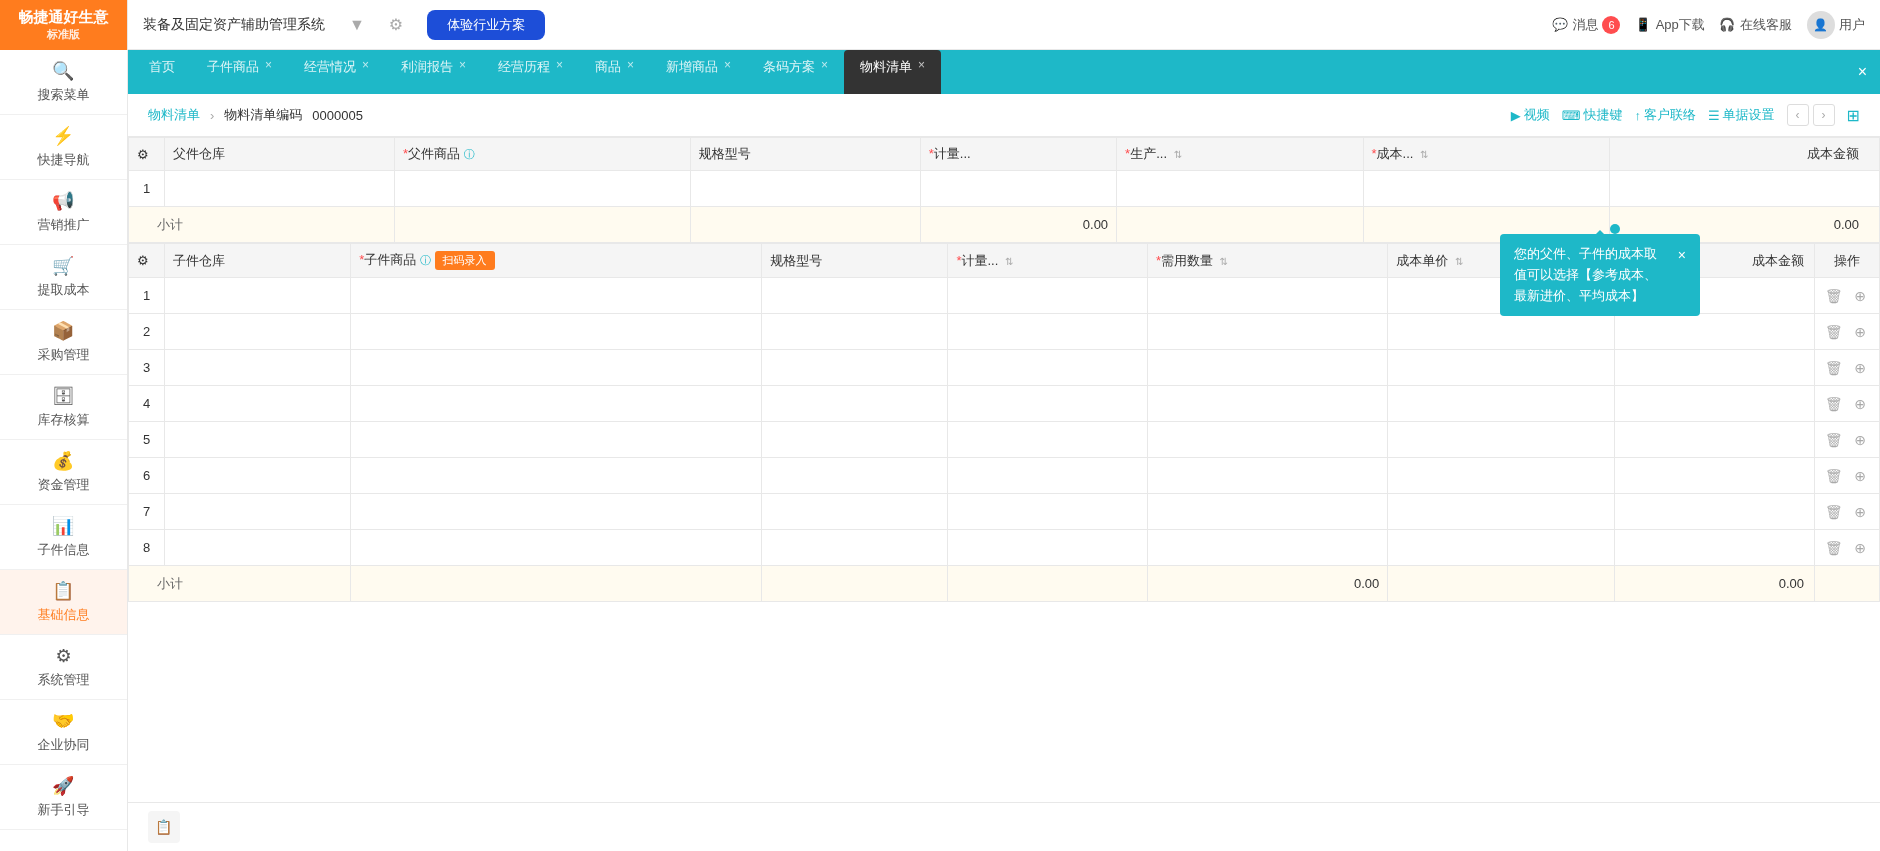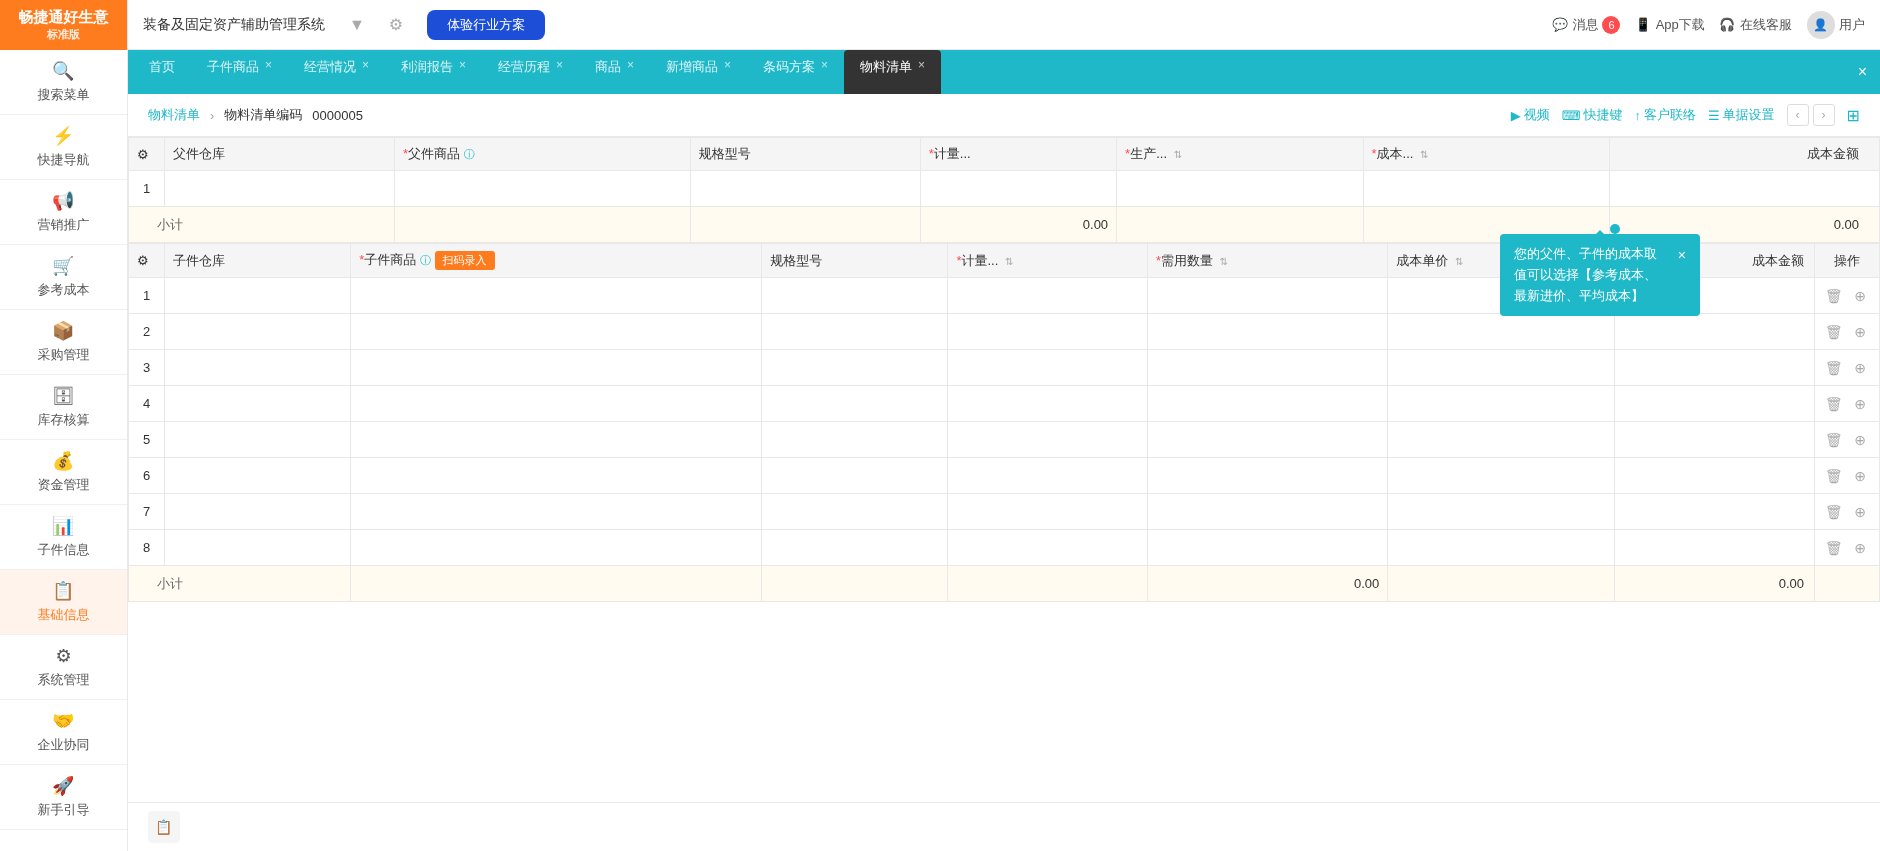--- a/index.html
+++ b/index.html
@@ -242,21 +242,21 @@
   <div class="sidebar-item">
     <span class="icon">⚡</span>
     <span>快捷导航</span>
   </div>
   <div class="sidebar-item">
     <span class="icon">📢</span>
     <span>营销推广</span>
   </div>
   <div class="sidebar-item">
     <span class="icon">🛒</span>
-    <span>参考成本</span>
+    <span>提取成本</span>
   </div>
   <div class="sidebar-item">
     <span class="icon">📦</span>
     <span>采购管理</span>
   </div>
   <div class="sidebar-item">
     <span class="icon">🗄</span>
     <span>库存核算</span>
   </div>
   <div class="sidebar-item">

